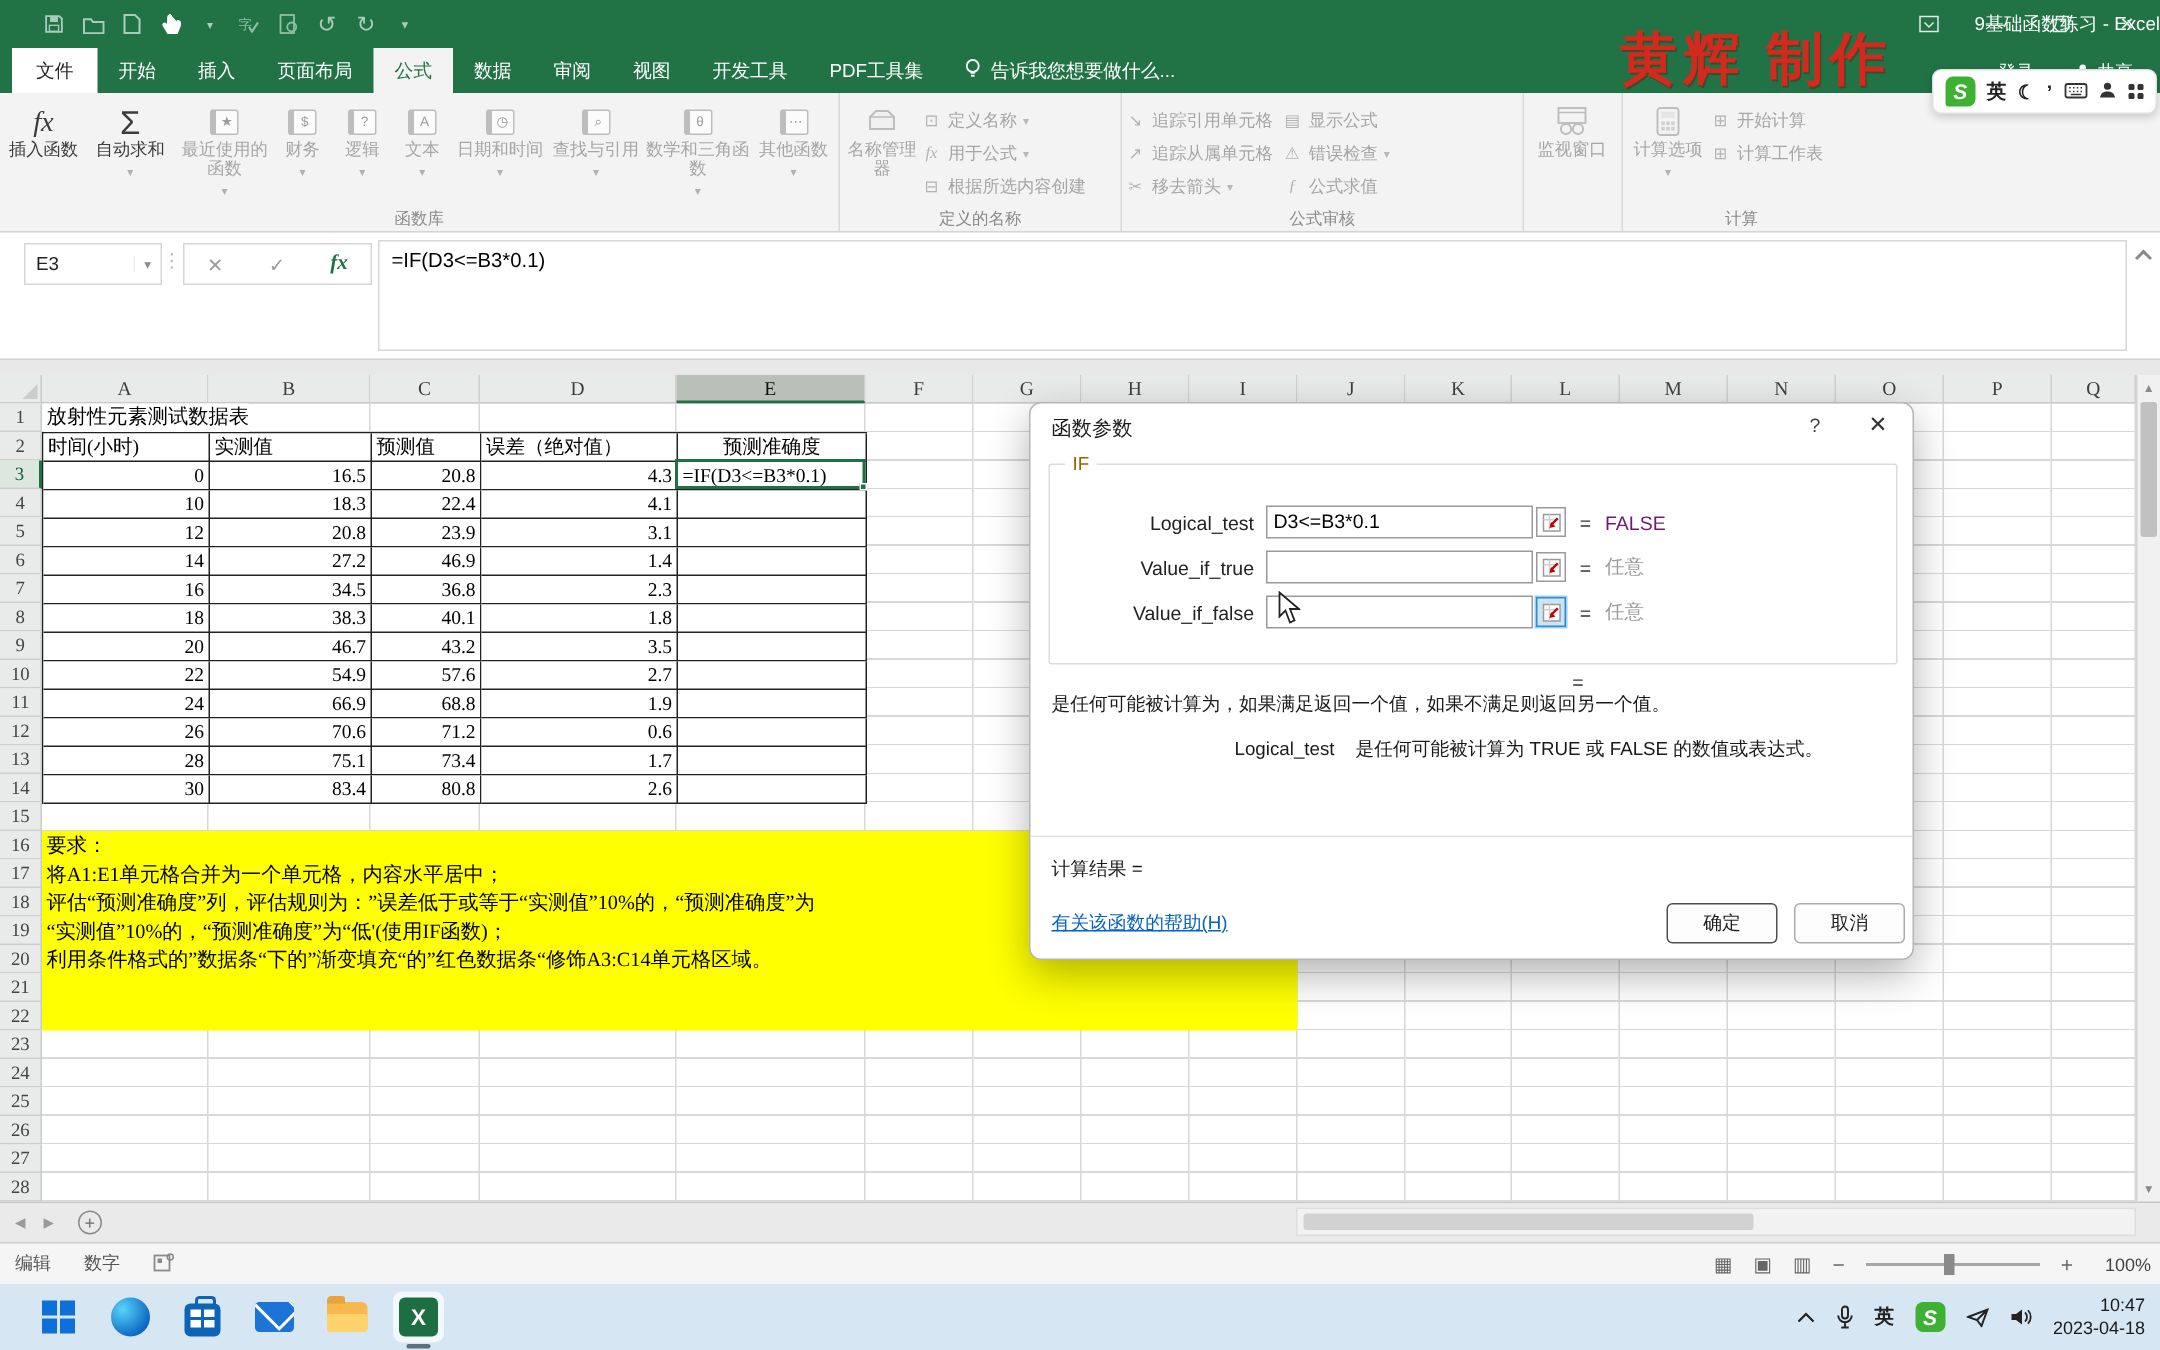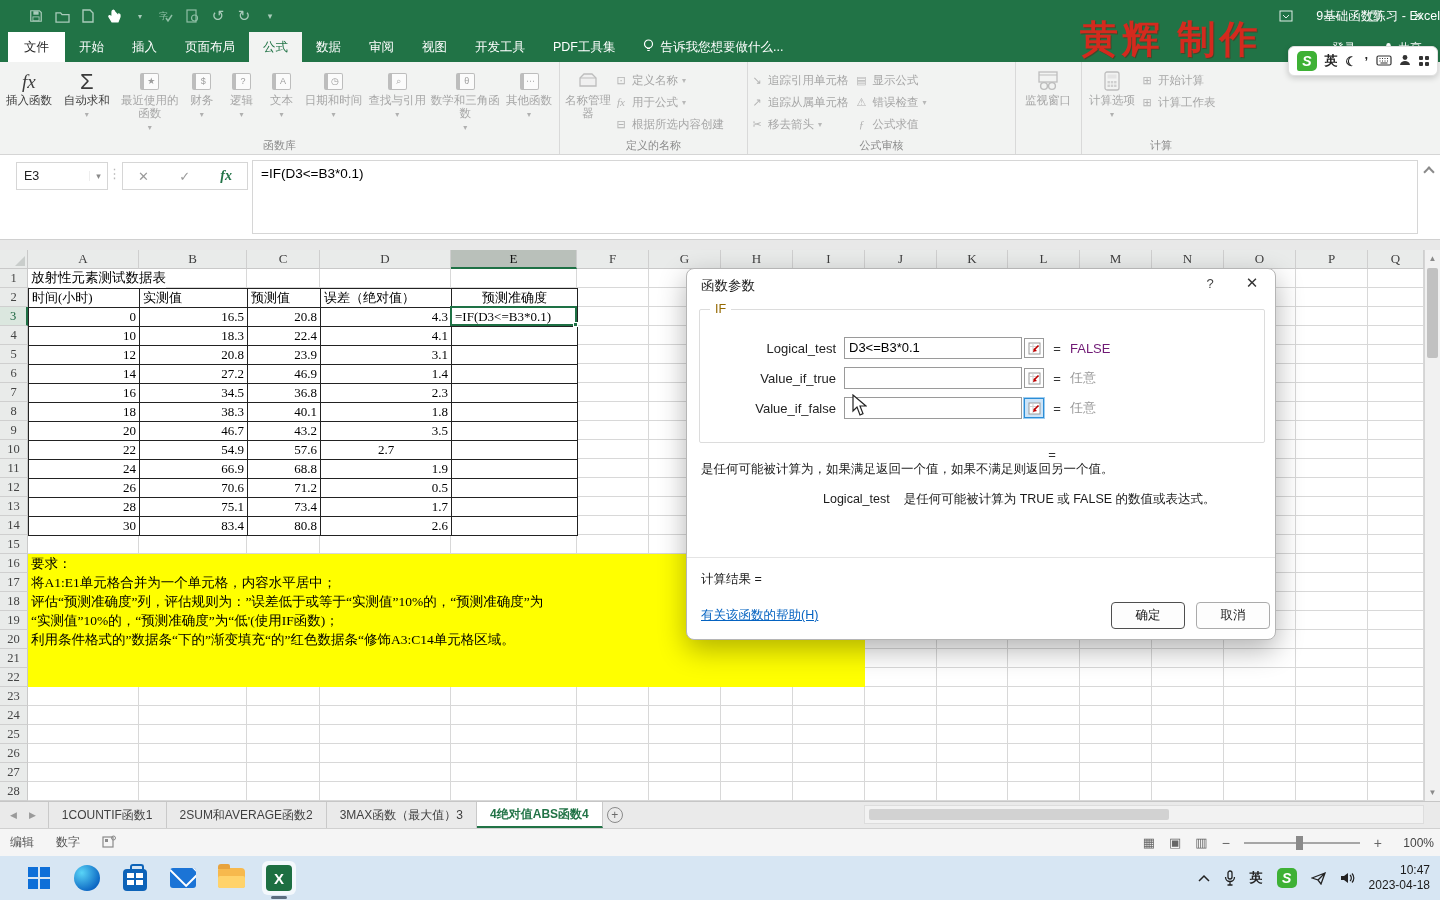--- a/index.html
+++ b/index.html
@@ -560,35 +560,35 @@
             <div class="stc num" style="width: 111px;">20</div>
             <div class="stc num" style="width: 108px;">46.7</div>
             <div class="stc num" style="width: 73px;">43.2</div>
             <div class="stc num" style="width: 131px;">3.5</div>
             <div class="stc fml" style="width: 126px;"></div>
           </div>
           <div class="strow">
             <div class="stc num" style="width: 111px;">22</div>
             <div class="stc num" style="width: 108px;">54.9</div>
             <div class="stc num" style="width: 73px;">57.6</div>
-            <div class="stc num" style="width: 131px; text-align: center;">2.7</div>
+            <div class="stc num" style="width: 131px;">2.7</div>
             <div class="stc fml" style="width: 126px;"></div>
           </div>
           <div class="strow">
             <div class="stc num" style="width: 111px;">24</div>
             <div class="stc num" style="width: 108px;">66.9</div>
             <div class="stc num" style="width: 73px;">68.8</div>
             <div class="stc num" style="width: 131px;">1.9</div>
             <div class="stc fml" style="width: 126px;"></div>
           </div>
           <div class="strow">
             <div class="stc num" style="width: 111px;">26</div>
             <div class="stc num" style="width: 108px;">70.6</div>
             <div class="stc num" style="width: 73px;">71.2</div>
-            <div class="stc num" style="width: 131px;">0.5</div>
+            <div class="stc num" style="width: 131px;">0.6</div>
             <div class="stc fml" style="width: 126px;"></div>
           </div>
           <div class="strow">
             <div class="stc num" style="width: 111px;">28</div>
             <div class="stc num" style="width: 108px;">75.1</div>
             <div class="stc num" style="width: 73px;">73.4</div>
             <div class="stc num" style="width: 131px;">1.7</div>
             <div class="stc fml" style="width: 126px;"></div>
           </div>
           <div class="strow">
@@ -697,26 +697,20 @@
     <svg width="15" height="22" viewBox="0 0 15 22">
         <path d="M1 1l0 16 4-4 3 8 3-1.4-3-7.6 6 0z" fill="#fff" stroke="#222" stroke-width="1.2"></path>
       </svg>
   </div>
 
   <div class="tabbar">
     <div class="tnav">
       <span>◀</span>
       <span>▶</span>
     </div>
-    <div style="display:flex;" id="sheettabs">
-        <div class="stab">1COUNTIF函数1</div>
-        <div class="stab">2SUM和AVERAGE函数2</div>
-        <div class="stab">3MAX函数（最大值）3</div>
-        <div class="stab active">4绝对值ABS函数4</div>
-      </div>
     <div class="addtab">
         <span class="plus">+</span>
       </div>
   </div>
   <div class="hscroll">
       <div class="hthumb"></div>
     </div>
 
   <div class="statusbar">
     <div class="sb-left">

